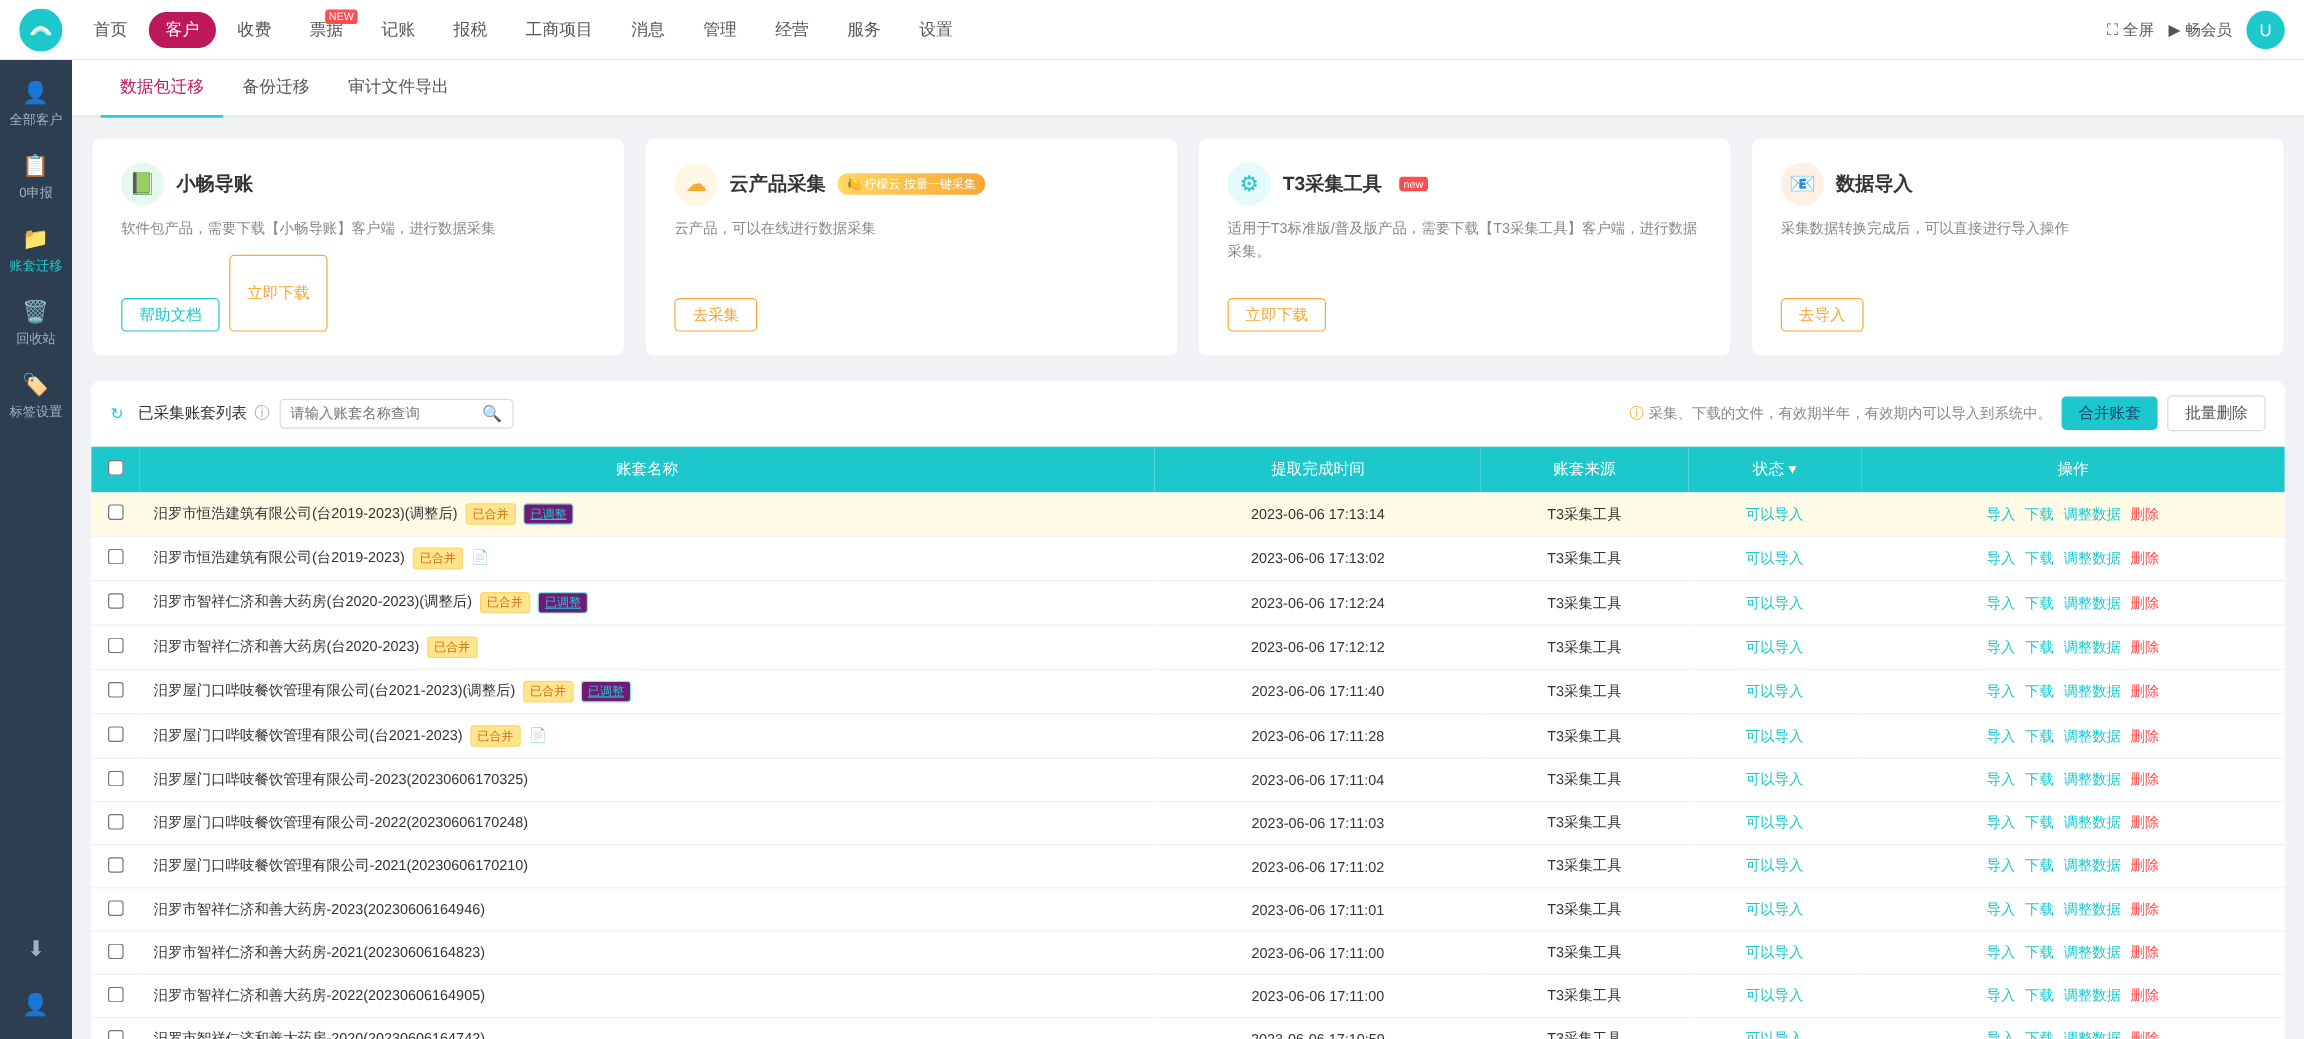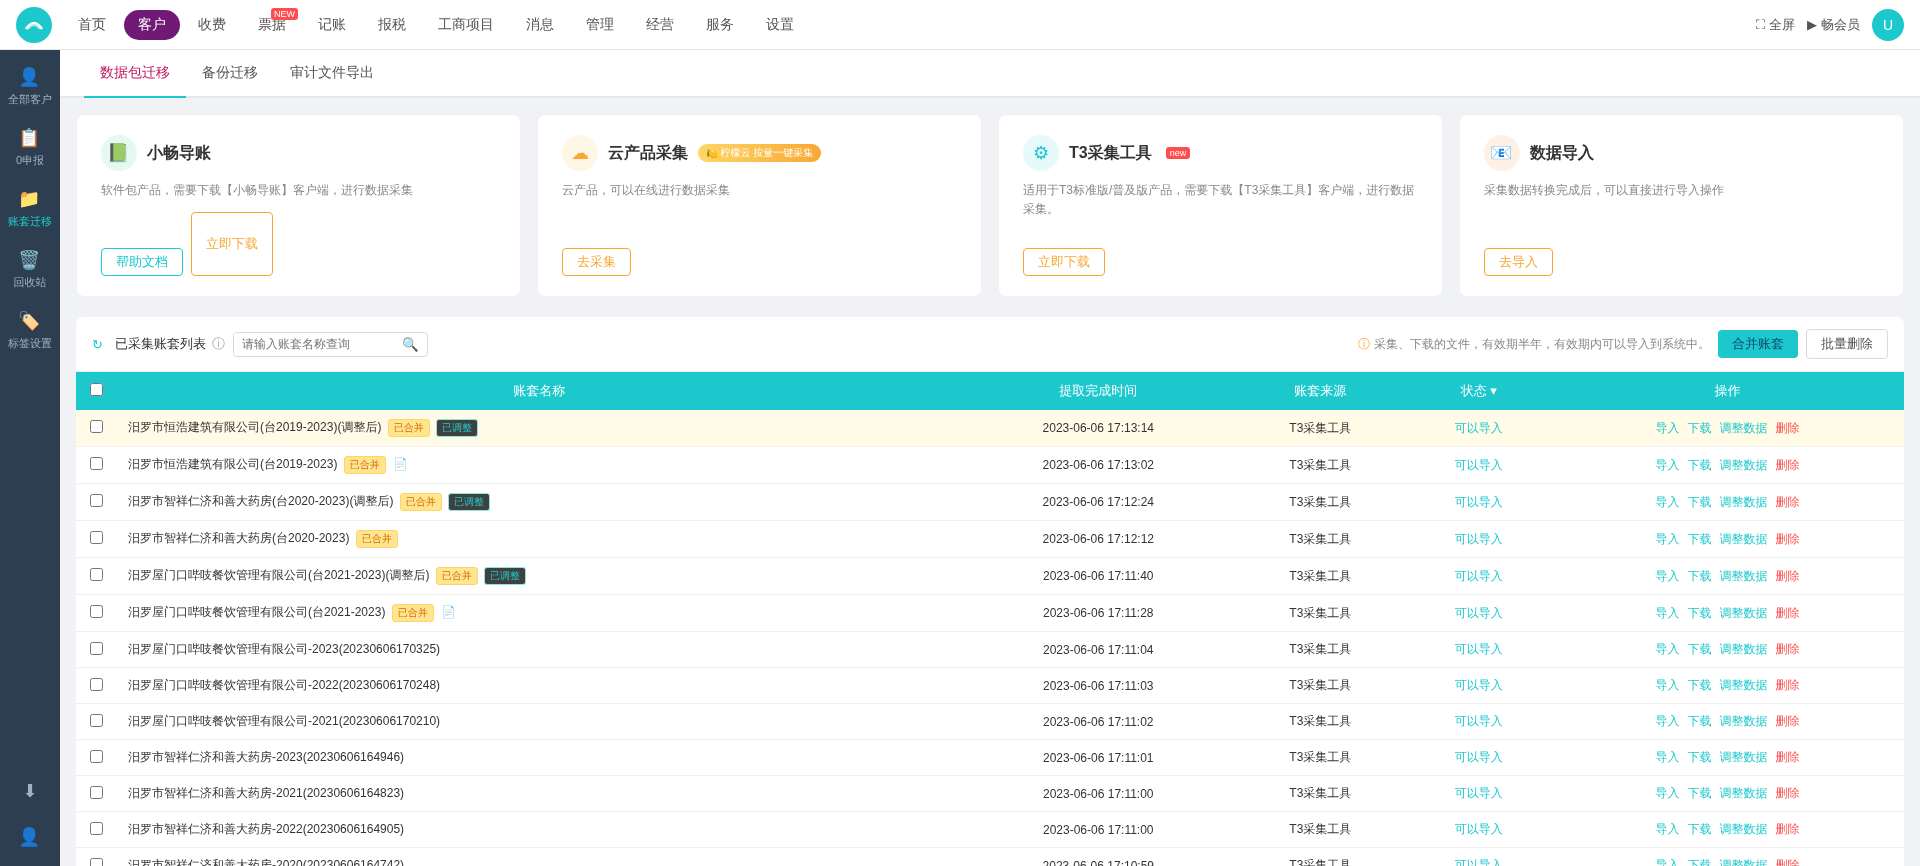--- a/index.html
+++ b/index.html
@@ -7,21 +7,21 @@
 
     
     .top-nav {
       display: flex; align-items: center; background: #fff; height: 50px;
       border-bottom: 1px solid #e8e8e8; padding: 0 16px; gap: 4px;
     }
     .nav-item {
       padding: 6px 14px; cursor: pointer; border-radius: 4px; font-size: 14px; color: #555;
       position: relative; white-space: nowrap;
     }
-    .nav-item.active { background: #701a75; color: #fff; border-radius: 20px; }
+    .nav-item.active { background: #be185d; color: #fff; border-radius: 20px; }
     .nav-item .new-badge {
       position: absolute; top: -2px; right: 2px; background: #ff4d4f; color: #fff;
       font-size: 9px; padding: 1px 3px; border-radius: 3px; line-height: 1.2;
     }
     .nav-right { margin-left: auto; display: flex; align-items: center; gap: 12px; }
     .nav-right-btn { display: flex; align-items: center; gap: 4px; color: #555; cursor: pointer; font-size: 13px; }
     .avatar { width: 32px; height: 32px; border-radius: 50%; background: #1dc8cd; display: flex; align-items: center; justify-content: center; color: #fff; font-size: 14px; cursor: pointer; }
 
     
     .layout { display: flex; height: calc(866px - 50px); }
@@ -88,21 +88,21 @@
     thead { background: #1dc8cd; color: #fff; }
     thead th { padding: 10px 12px; font-size: 13px; font-weight: normal; text-align: center; }
     thead th:first-child { width: 40px; }
     tbody tr { border-bottom: 1px solid #f0f0f0; }
     tbody tr.highlighted { background: #fffbe6; }
     tbody td { padding: 9px 12px; font-size: 12px; color: #333; text-align: center; }
     tbody td:first-child { width: 40px; }
     tbody td:nth-child(2) { text-align: left; }
     .tag { display: inline-block; font-size: 10px; padding: 1px 5px; border-radius: 3px; margin-left: 3px; }
     .tag.yellow { background: #ffe58f; color: #d46b08; border: 1px solid #ffd666; }
-    .tag.cyan-outline { background: #404040; color: #1dc8cd; border: 1px solid #87e8de; }
+    .tag.cyan-outline { background: #701a75; color: #1dc8cd; border: 1px solid #87e8de; text-decoration: underline; }
     .action-btn { color: #1dc8cd; cursor: pointer; margin: 0 4px; font-size: 12px; background: none; border: none; }
     .action-btn.red { color: #ff4d4f; }
     .status-text { color: #1dc8cd; font-size: 12px; }
     .icon-file { color: #888; margin-left: 4px; cursor: pointer; }
     .refresh-icon { cursor: pointer; color: #1dc8cd; margin-right: 4px; }
 
     
     .content-area::-webkit-scrollbar { width: 6px; }
     .content-area::-webkit-scrollbar-track { background: #f0f0f0; }
     .content-area::-webkit-scrollbar-thumb { background: #ccc; border-radius: 3px; }

